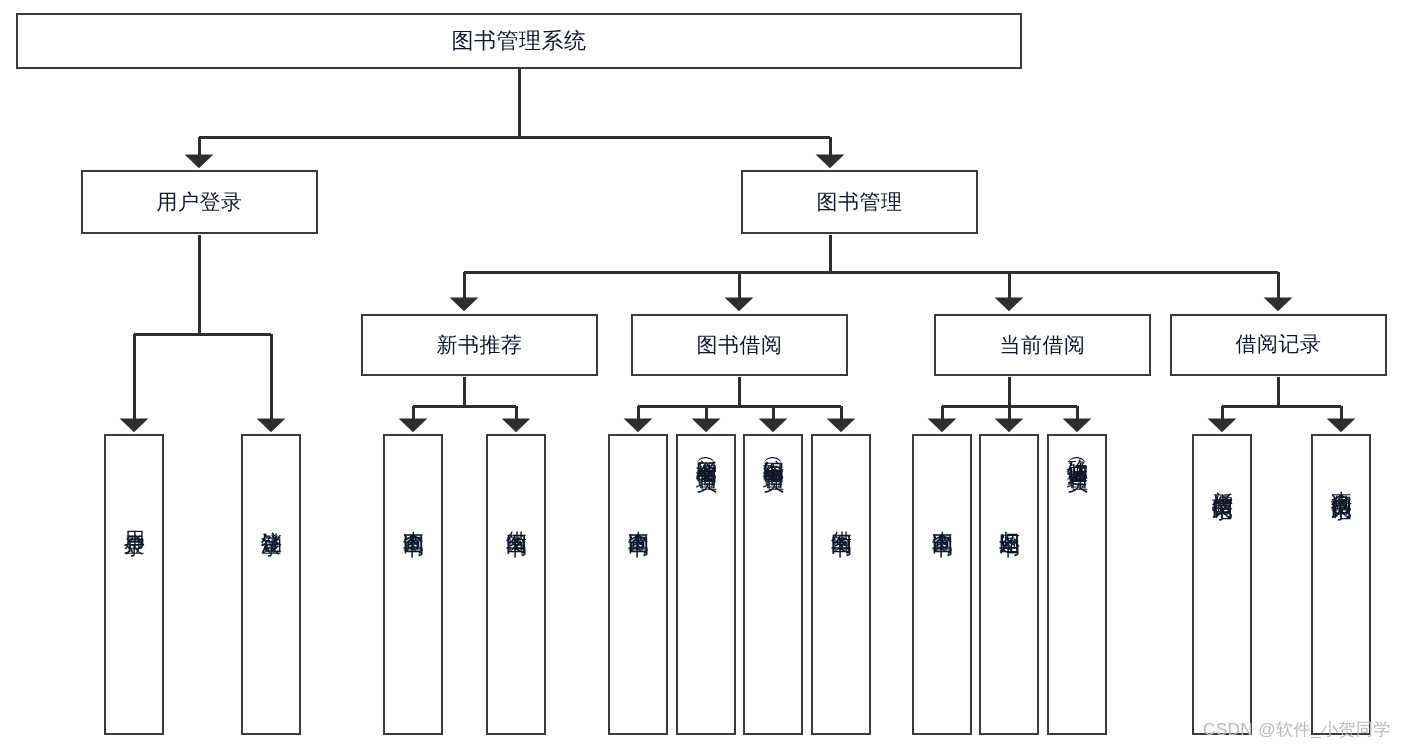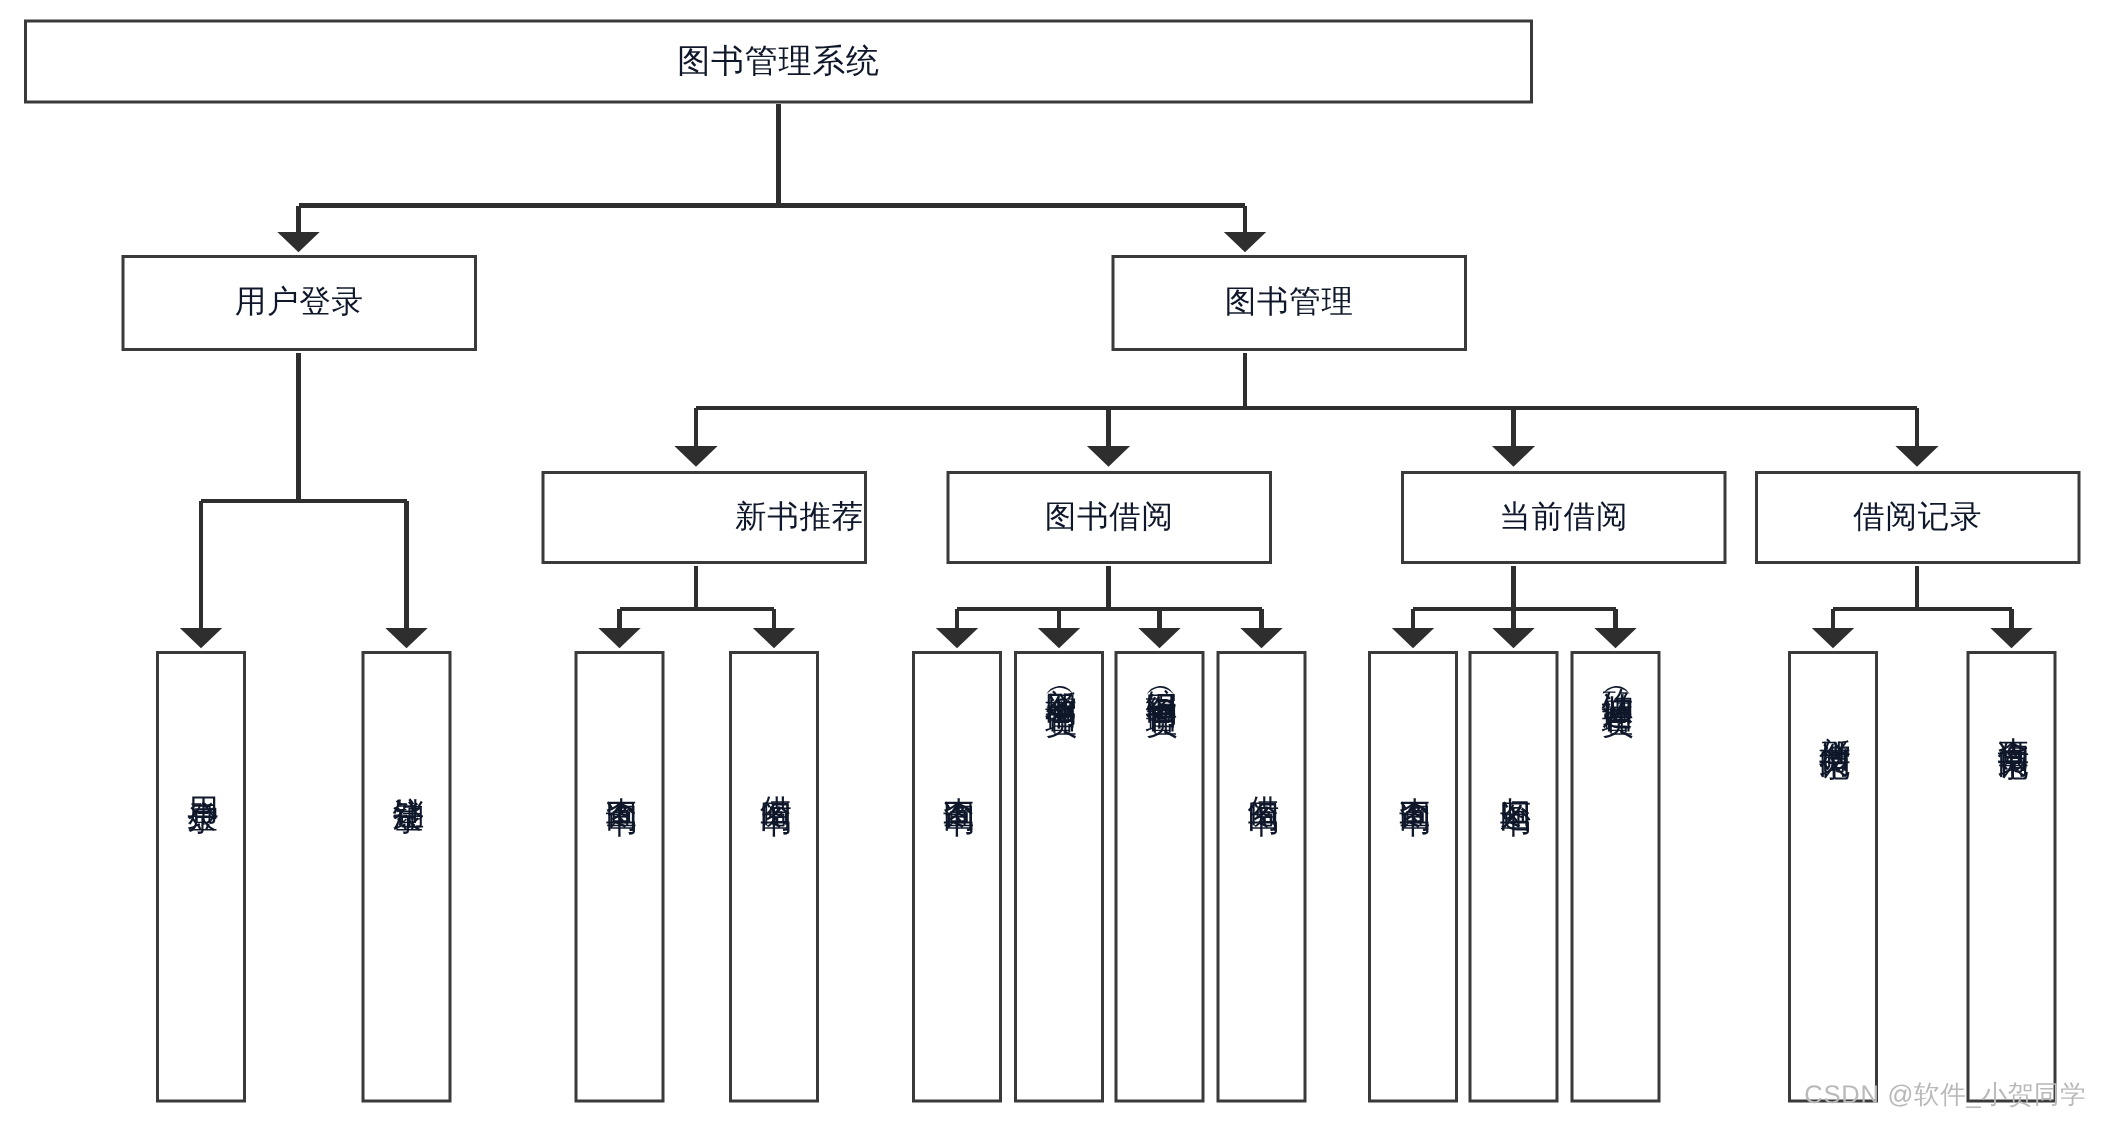--- a/index.html
+++ b/index.html
@@ -130,21 +130,21 @@
   </div>
 
   <div class="node" style="left:81px; top:170px; width:237px; height:64px;">
     <span class="lbl">用户登录</span>
   </div>
 
   <div class="node" style="left:711px; top:170px; width:237px; height:64px;margin-left:30px;">
     <span class="lbl">图书管理</span>
   </div>
 
-  <div class="node" style="left:361px; top:314px; width:217px; height:62px;justify-content:flex-end;">
+  <div class="node" style="left:361px; top:314px; width:237px; height:62px;">
     <span class="lbl">新书推荐</span>
   </div>
 
   <div class="node" style="left:631px; top:314px; width:217px; height:62px;">
     <span class="lbl">图书借阅</span>
   </div>
 
   <div class="node" style="left:934px; top:314px; width:217px; height:62px;">
     <span class="lbl">当前借阅</span>
   </div>

